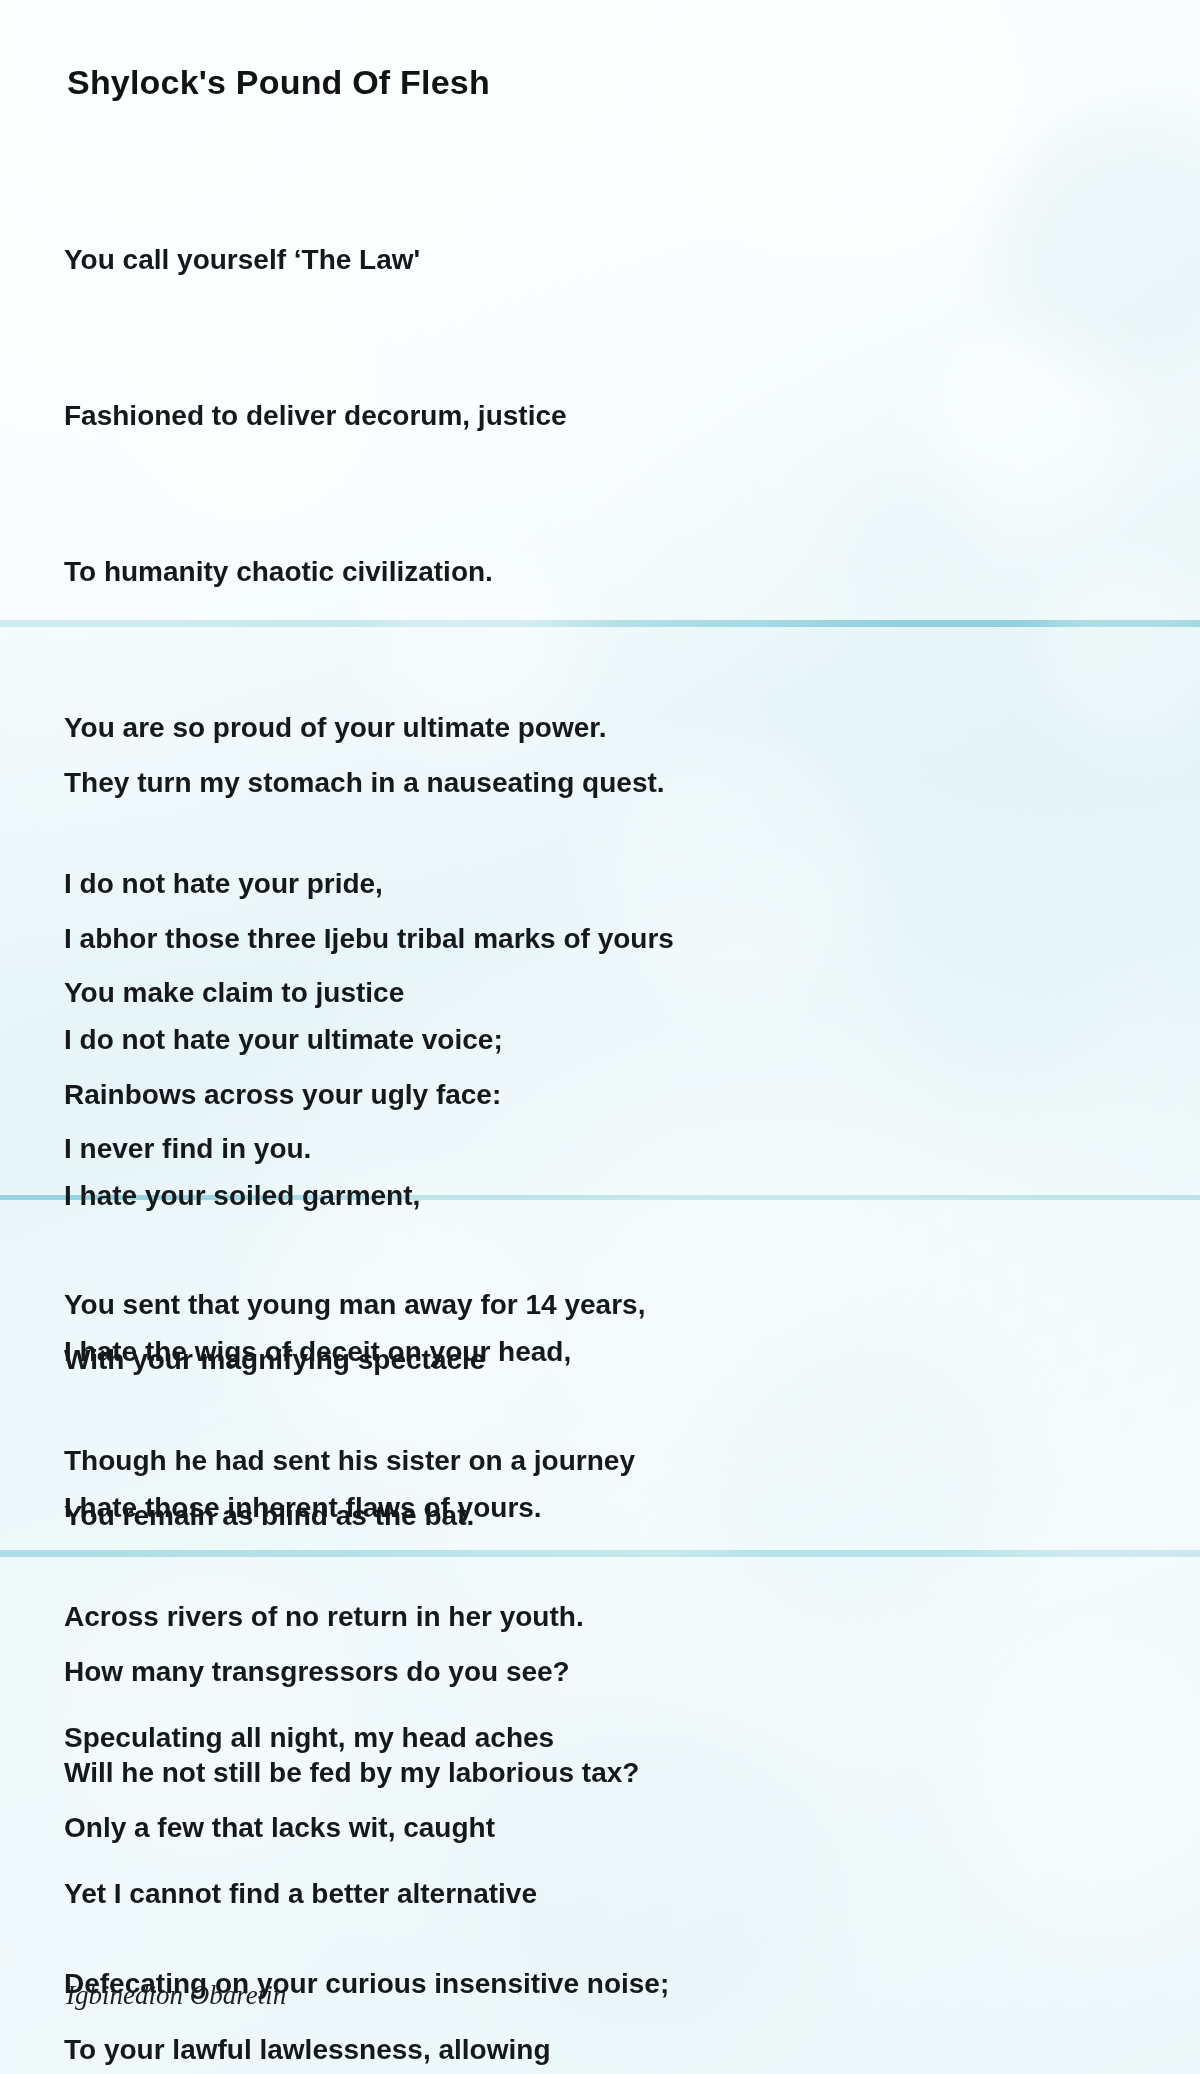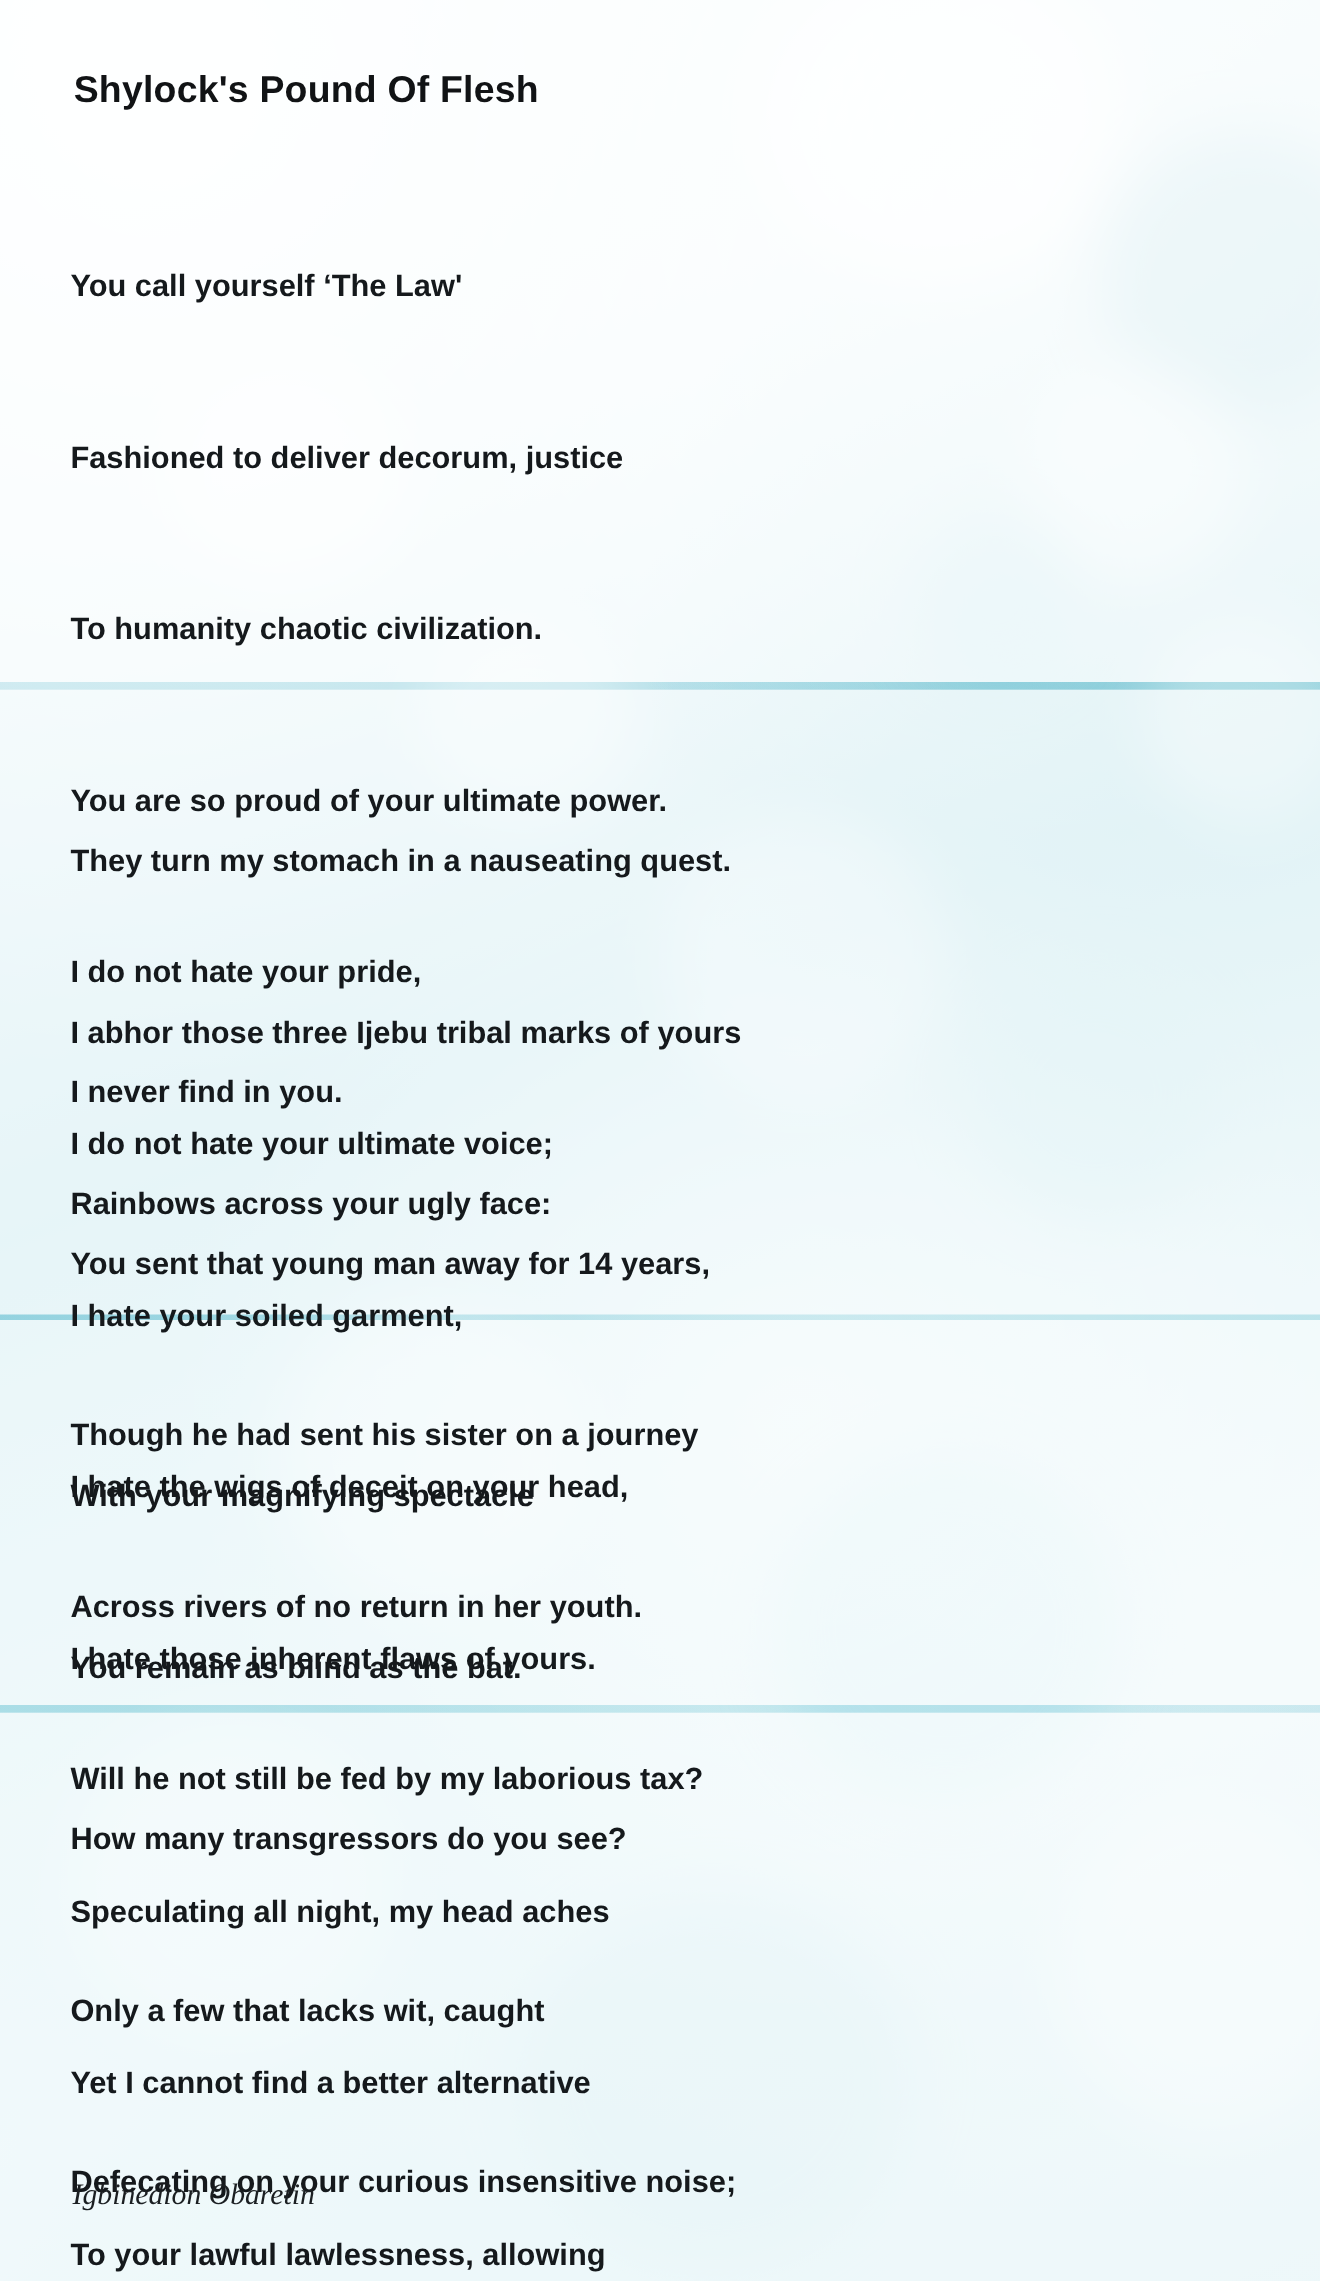--- a/index.html
+++ b/index.html
@@ -155,20 +155,21 @@
       <span class="line">I hate those inherent flaws of yours.</span>
     </div>
 
     <div class="stanza stanza-2">
       <span class="line">They turn my stomach in a nauseating quest.</span>
       <span class="line">I abhor those three Ijebu tribal marks of yours</span>
       <span class="line">Rainbows across your ugly face:</span>
     </div>
 
     <div class="stanza stanza-3">
+      <span class="line">You make claim to justice</span>
       <span class="line">I never find in you.</span>
       <span class="line">You sent that young man away for 14 years,</span>
       <span class="line">Though he had sent his sister on a journey</span>
       <span class="line">Across rivers of no return in her youth.</span>
       <span class="line">Will he not still be fed by my laborious tax?</span>
     </div>
 
     <div class="stanza stanza-4">
       <span class="line">With your magnifying spectacle</span>
       <span class="line">You remain as blind as the bat.</span>

